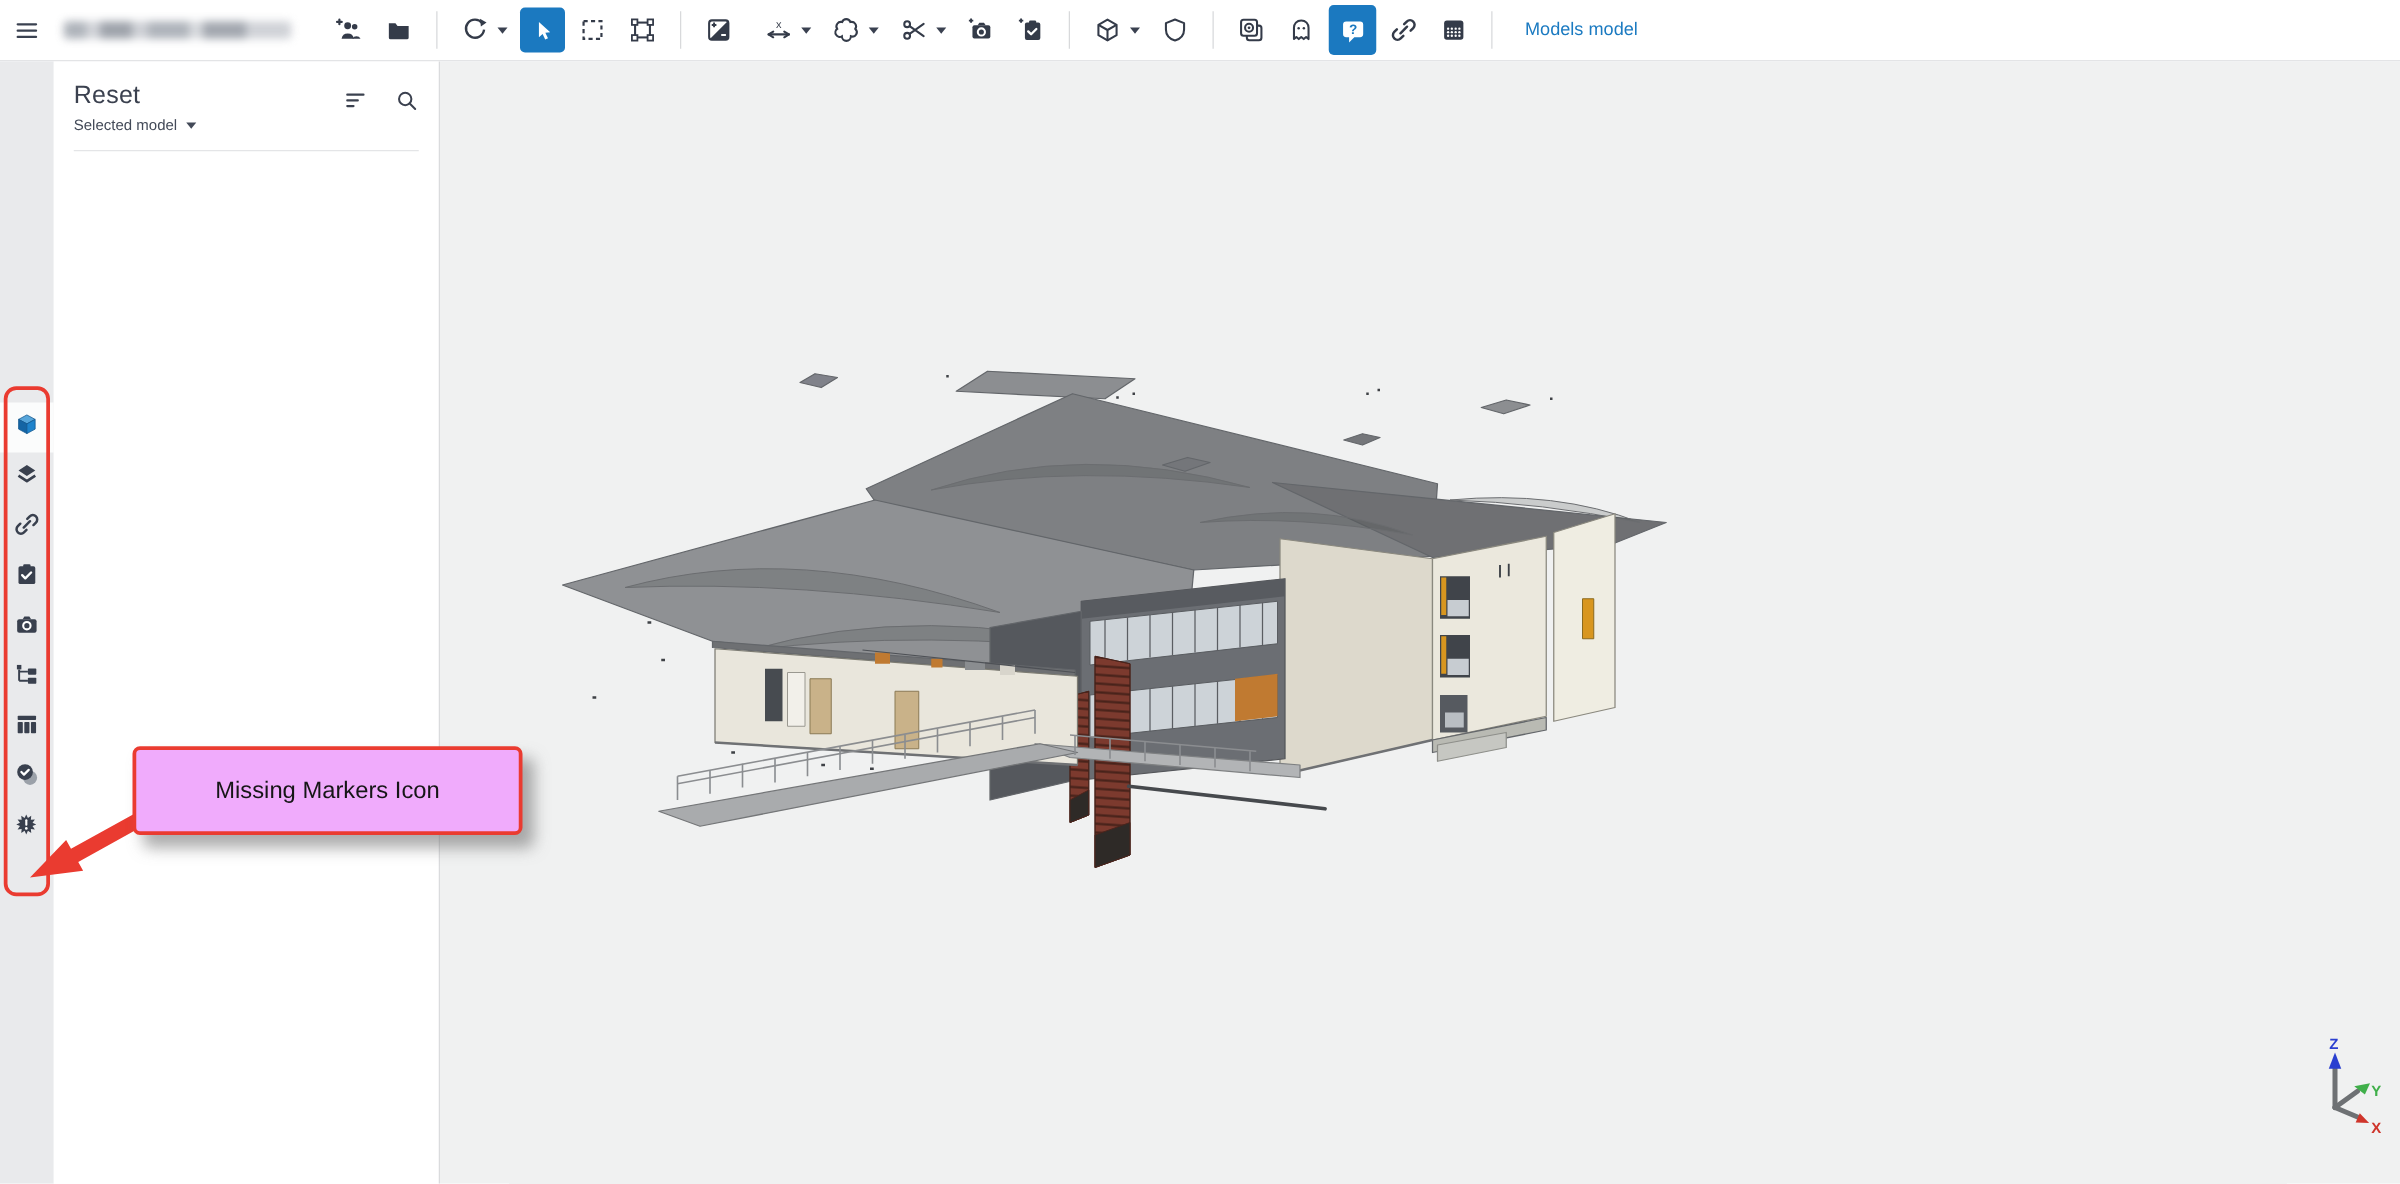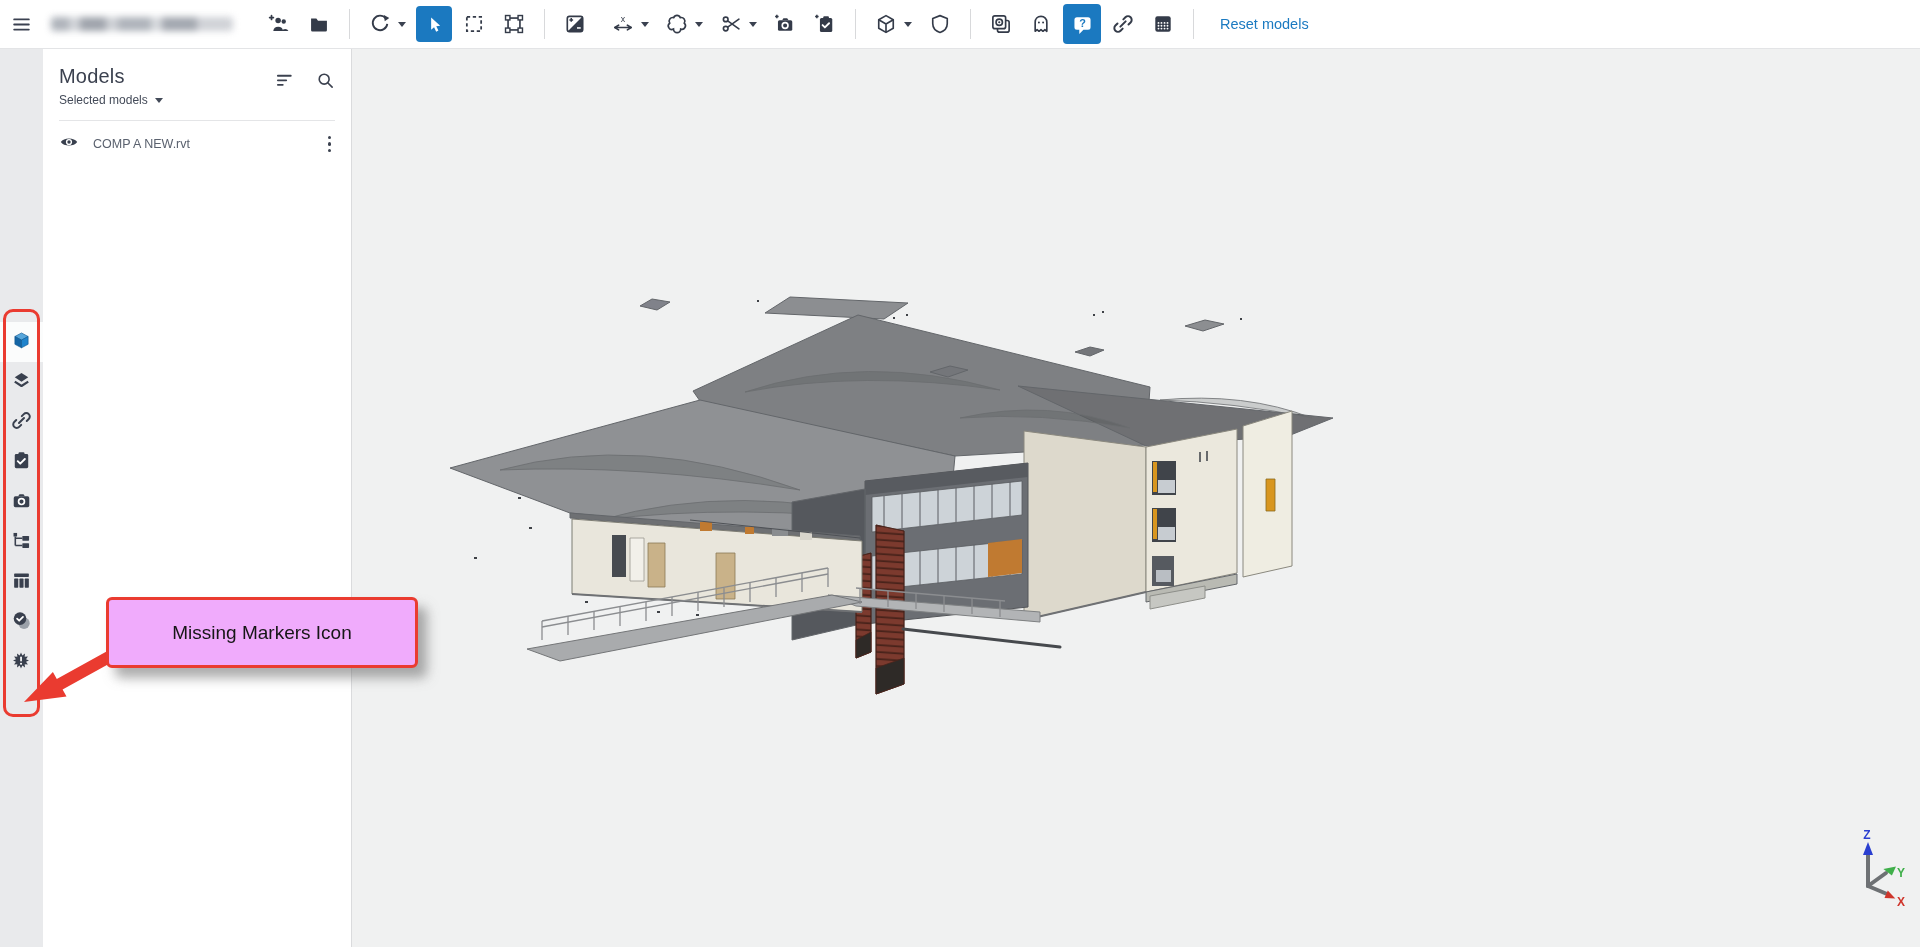--- a/index.html
+++ b/index.html
@@ -277,21 +277,21 @@
               <circle cx="8.6" cy="14.2" r=".85"></circle>
               <circle cx="11.4" cy="14.2" r=".85"></circle>
               <circle cx="14.1" cy="14.2" r=".85"></circle>
             </g>
           </svg>
       </span>
     </div>
 
     <div class="tb-divider"></div>
 
-    <span class="reset-link">Reset models</span>
+    <span class="reset-link">Models model</span>
   </div>
 
   <div class="left-strip">
     <div class="strip-items">
       <div class="strip-tile active">
         <span>
           <svg width="21" height="21" viewBox="0 0 20 20" stroke="#10578f" stroke-width=".6" stroke-linejoin="round">
               <polygon points="10,2.8 16.3,6.2 10,9.6 3.7,6.2" fill="#57a6db"></polygon>
               <polygon points="3.7,6.2 10,9.6 10,17 3.7,13.6" fill="#1465a5"></polygon>
               <polygon points="16.3,6.2 10,9.6 10,17 16.3,13.6" fill="#1e83cc"></polygon>
@@ -371,58 +371,43 @@
             </svg>
         </span>
       </div>
     </div>
   </div>
 
   <div class="models-panel">
     <div class="panel-header">
       <div class="panel-title-row">
         <div>
-          <div class="panel-title">Models</div>
+          <div class="panel-title">Reset</div>
           <div class="panel-filter">
-            <span>Selected models</span>
+            <span>Selected model</span>
             <span class="caret"></span>
           </div>
         </div>
         <div class="panel-header-icons">
           <span>
             <svg width="19" height="19" viewBox="0 0 20 20" stroke="#3b414f" stroke-width="1.9" stroke-linecap="round">
                 <line x1="3" y1="5" x2="16.6" y2="5"></line>
                 <line x1="3" y1="9.8" x2="11.8" y2="9.8"></line>
                 <line x1="3" y1="14.6" x2="8.2" y2="14.6"></line>
               </svg>
           </span>
           <span>
             <svg width="19" height="19" viewBox="0 0 20 20" fill="none" stroke="#3b414f" stroke-width="1.7" stroke-linecap="round">
                 <circle cx="8.6" cy="8.6" r="5.2"></circle>
                 <line x1="12.6" y1="12.6" x2="17" y2="17"></line>
               </svg>
           </span>
         </div>
       </div>
       <div class="panel-divider"></div>
-    </div>
-    <div class="model-row">
-      <span>
-        <svg width="20" height="20" viewBox="0 0 20 20">
-            <path d="M1.8 10 C4.4 5.3 15.6 5.3 18.2 10 C15.6 14.7 4.4 14.7 1.8 10 Z" fill="#39404e"></path>
-            <circle cx="10" cy="10" r="3.1" fill="#fff"></circle>
-            <circle cx="10" cy="10" r="1.7" fill="#39404e"></circle>
-          </svg>
-      </span>
-      <span class="model-name">COMP A NEW.rvt</span>
-      <span class="kebab">
-          <i></i>
-          <i></i>
-          <i></i>
-        </span>
     </div>
   </div>
 
   <div class="viewport">
     <svg class="scene" width="1568" height="898" viewBox="352 49 1568 898">
       <defs>
         <pattern id="slats" width="8" height="7" patternUnits="userSpaceOnUse" patternTransform="rotate(4)">
           <line x1="0" y1="1.2" x2="8" y2="1.2" stroke="rgba(28,15,10,0.55)" stroke-width="1.8"></line>
         </pattern>
       </defs>

